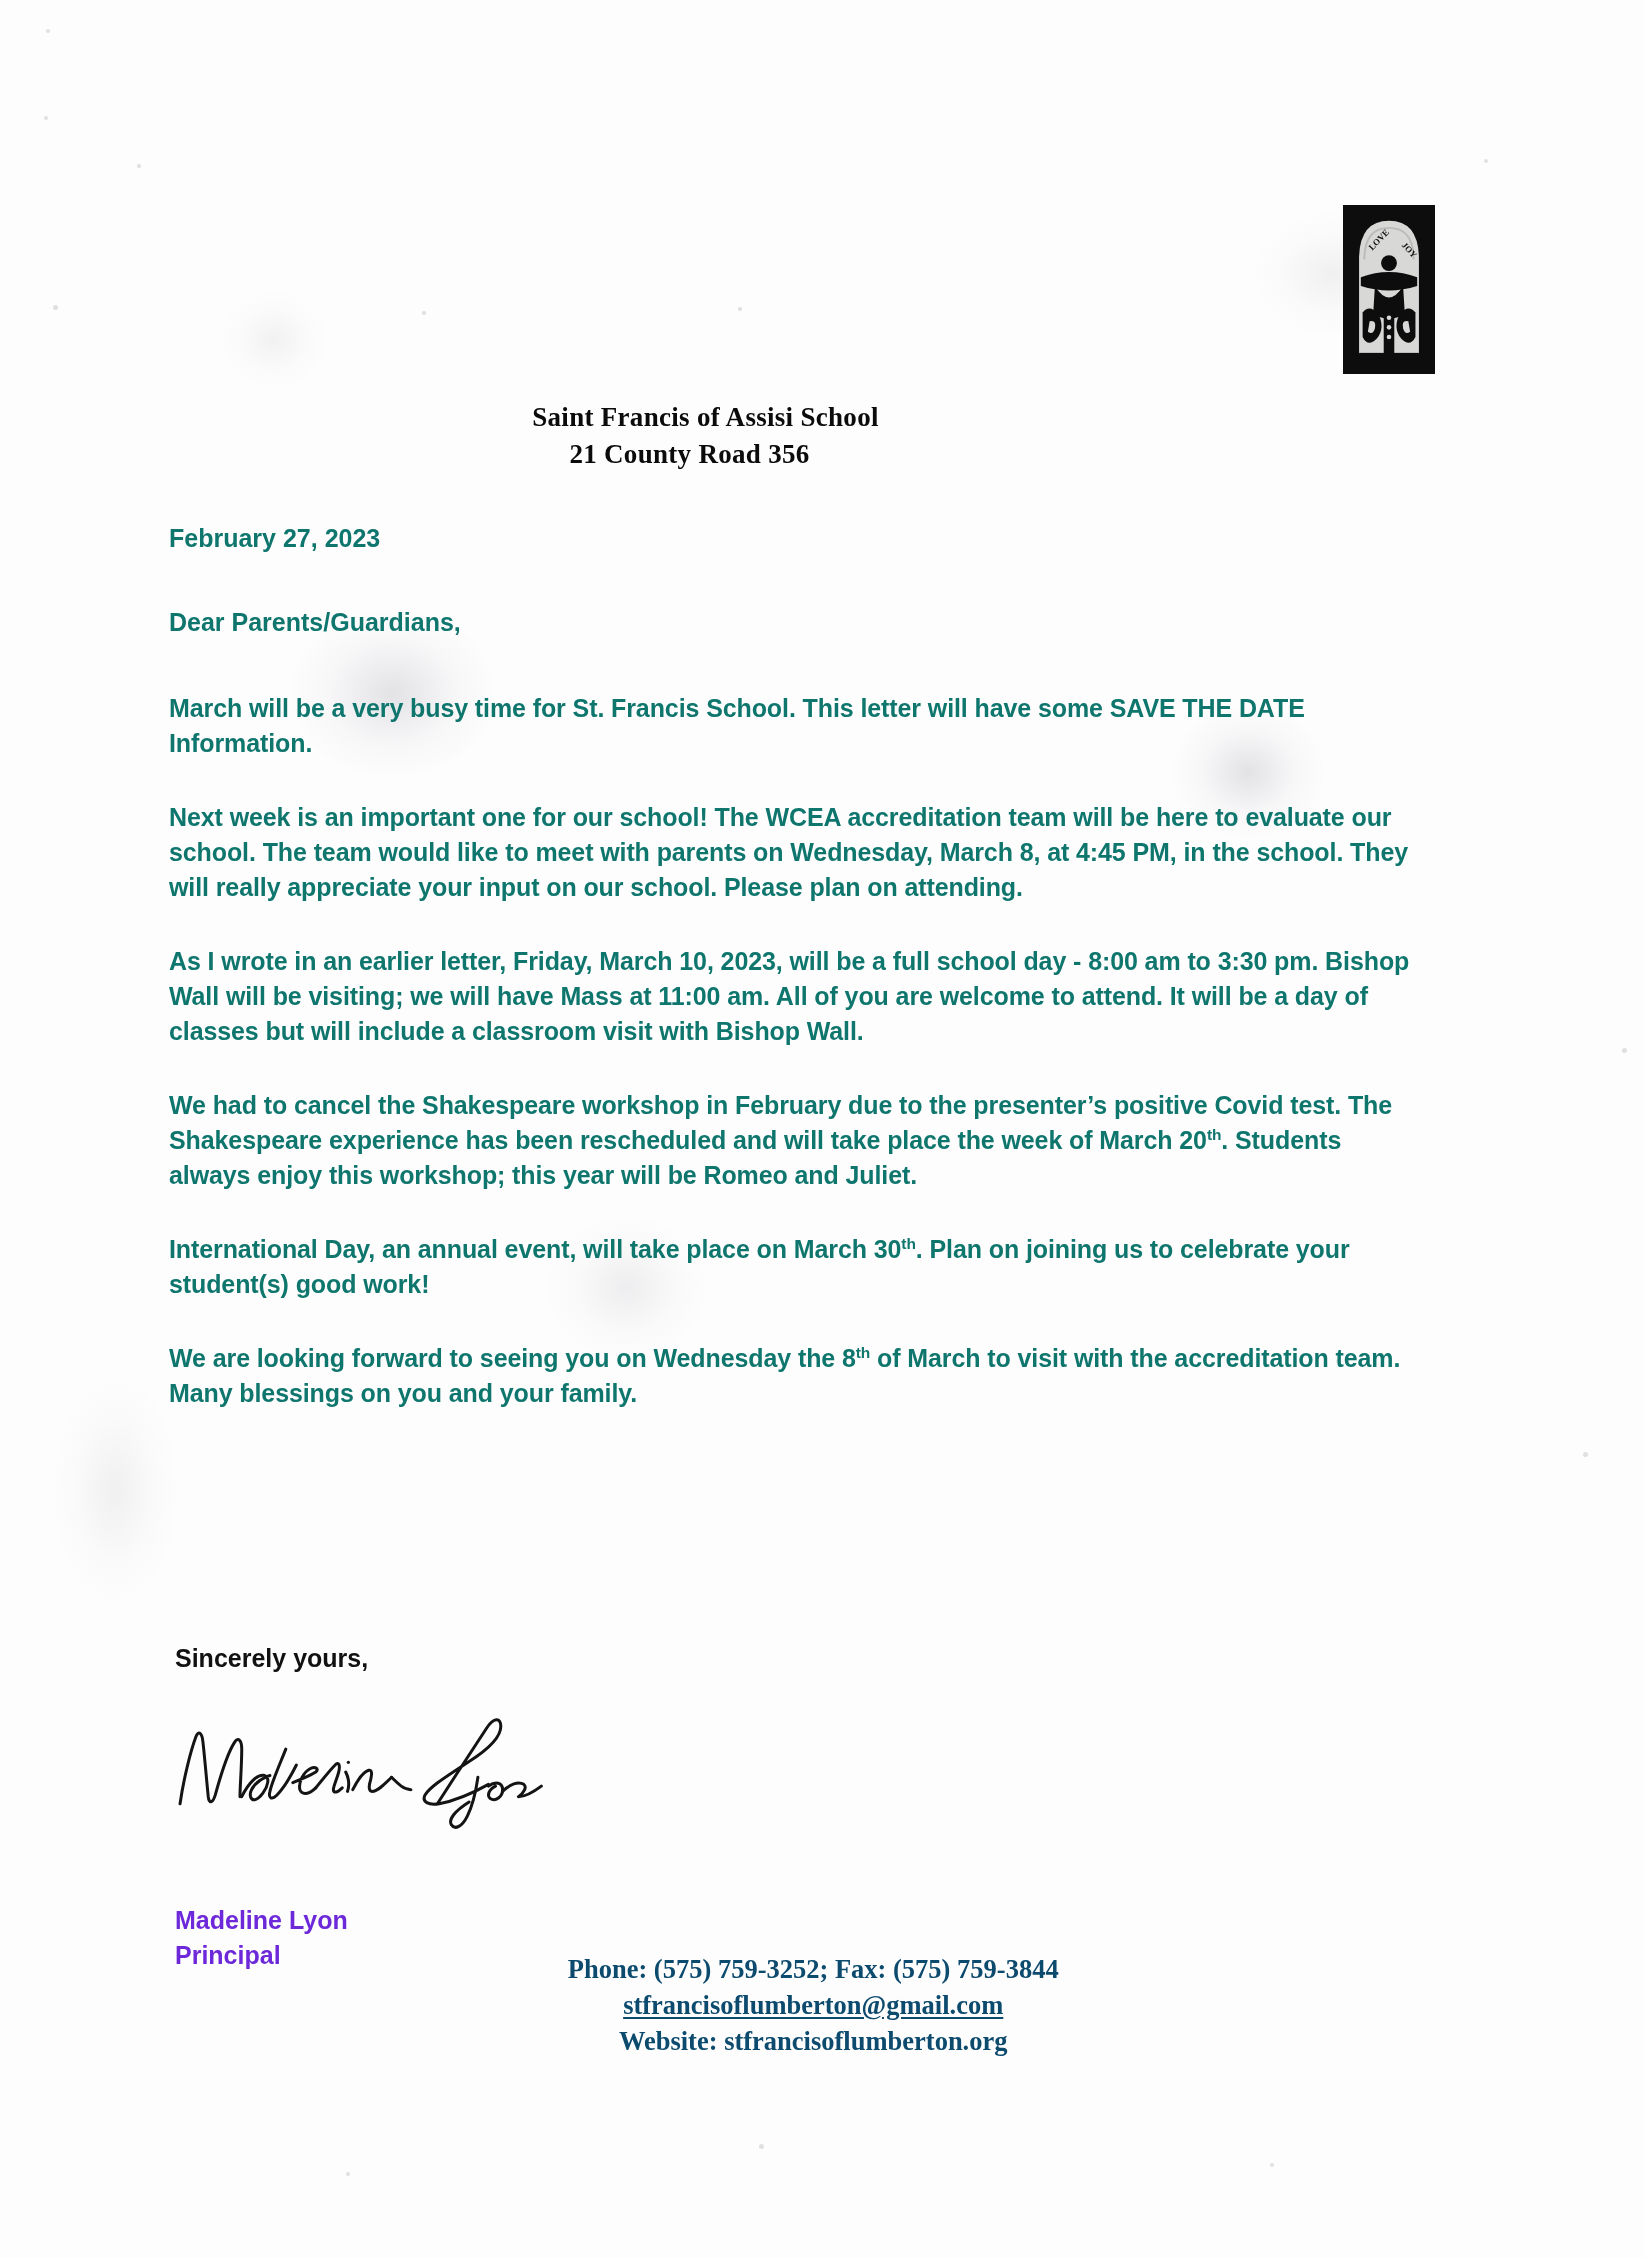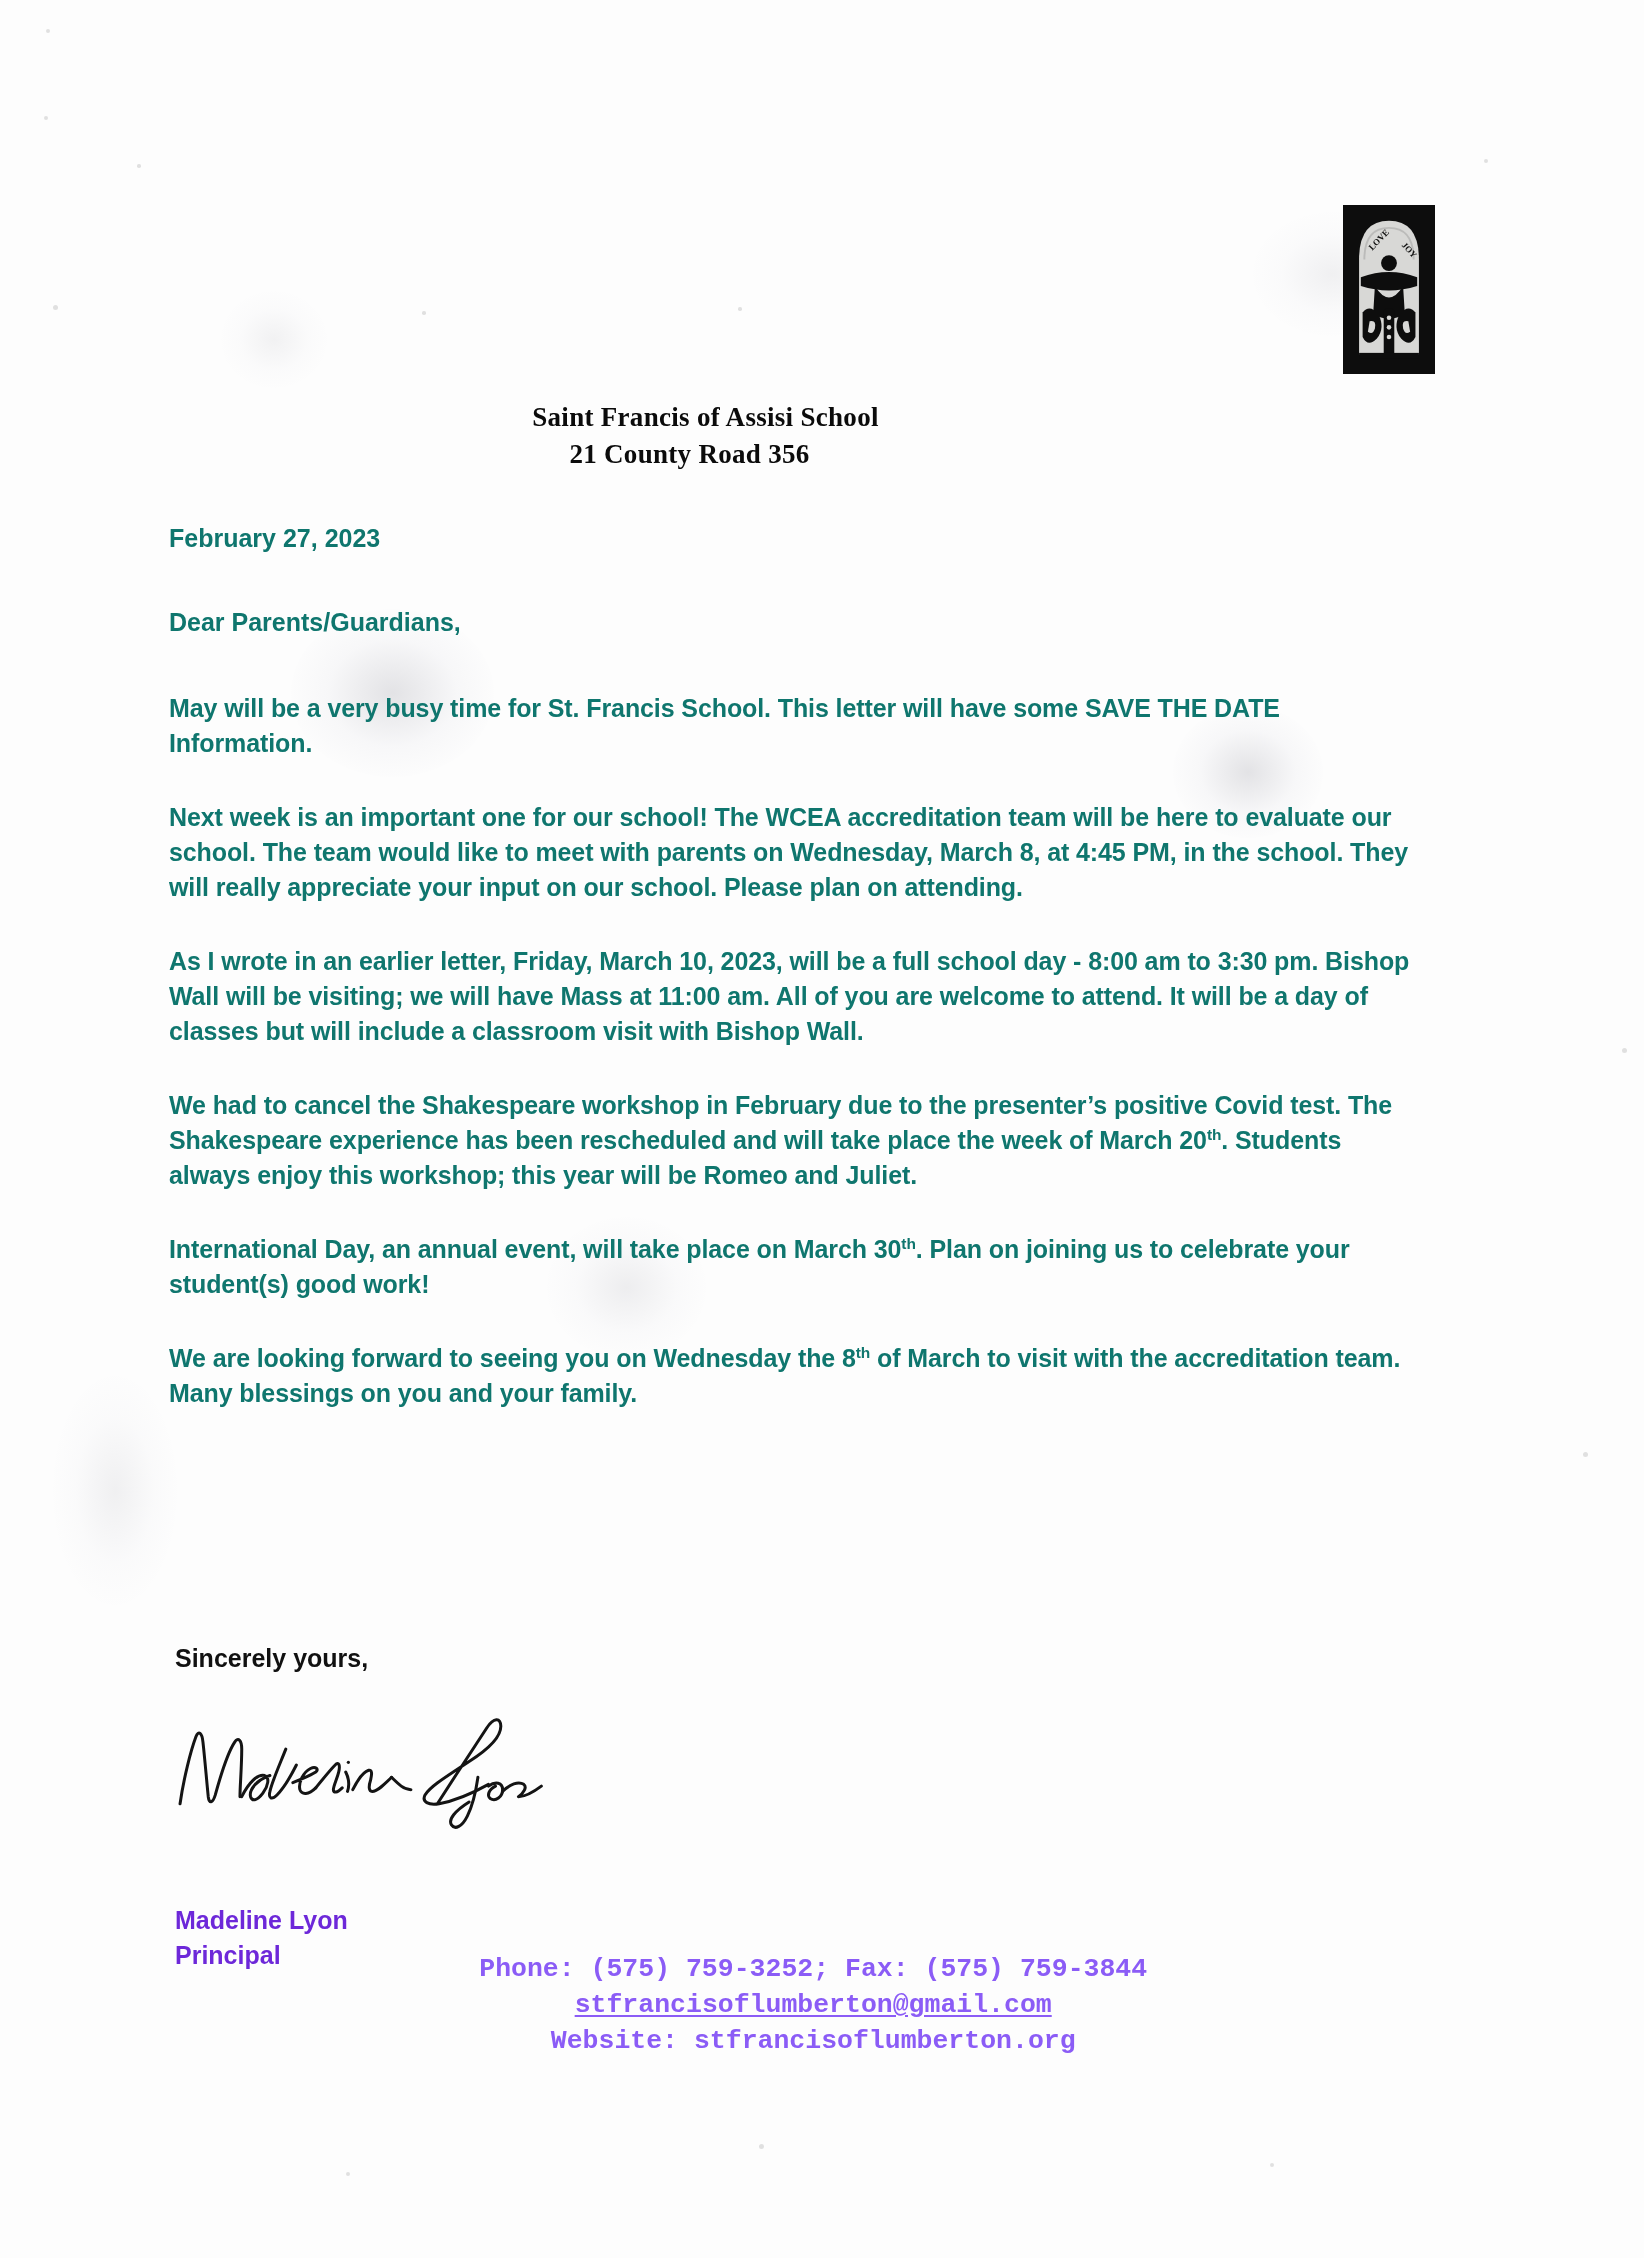--- a/index.html
+++ b/index.html
@@ -134,23 +134,23 @@
   }
   .signer .title { display:block; }
 
   
   .footer {
     position: absolute;
     left: 0;
     top: 1951px;
     width: 1644px;
     text-align: center;
-    font-family: Liberation Mono, monospace;
+    font-family: Liberation Serif, serif;
     font-weight: bold;
-    color: #8b5cf6;
+    color: #0c4a6e;
   }
   .footer .f-line {
     font-size: 26.5px;
     line-height: 36px;
     white-space: pre;
   }
   .footer .f-email {
     text-decoration: underline;
     text-underline-offset: 2.6px;
   }
@@ -214,21 +214,21 @@
     <div class="lh-line l1 lh-shift1">Saint Francis of Assisi School</div>
     <div class="lh-line l2 lh-shift2">21 County Road 356</div>
   </div>
 
   <div class="body-block">
 
     <div class="date-line">February 27, 2023</div>
 
     <div class="salutation">Dear Parents/Guardians,</div>
 
-    <p class="para">May will be a very busy time for St. Francis School. This letter will have some SAVE THE DATE Information.</p>
+    <p class="para">March will be a very busy time for St. Francis School. This letter will have some SAVE THE DATE Information.</p>
 
     <p class="para">Next week is an important one for our school! The WCEA accreditation team will be here to evaluate our school. The team would like to meet with parents on Wednesday, March 8, at 4:45 PM, in the school. They will really appreciate your input on our school. Please plan on attending.</p>
 
     <p class="para">As I wrote in an earlier letter, Friday, March 10, 2023, will be a full school day - 8:00 am to 3:30 pm. Bishop Wall will be visiting; we will have Mass at 11:00 am. All of you are welcome to attend. It will be a day of classes but will include a classroom visit with Bishop Wall.</p>
 
     <p class="para"><span>We had to cancel the Shakespeare workshop in February due to the presenter’s positive Covid test. The Shakespeare experience has been rescheduled and will take place the week of March 20</span><sup>th</sup><span>. Students always enjoy this workshop; this year will be Romeo and Juliet.</span></p>
 
     <p class="para"><span>International Day, an annual event, will take place on March 30</span><sup>th</sup><span>. Plan on joining us to celebrate your student(s) good work!</span></p>
 
     <p class="para"><span>We are looking forward to seeing you on Wednesday the 8</span><sup>th</sup><span> of March to visit with the accreditation team. Many blessings on you and your family.</span></p>

